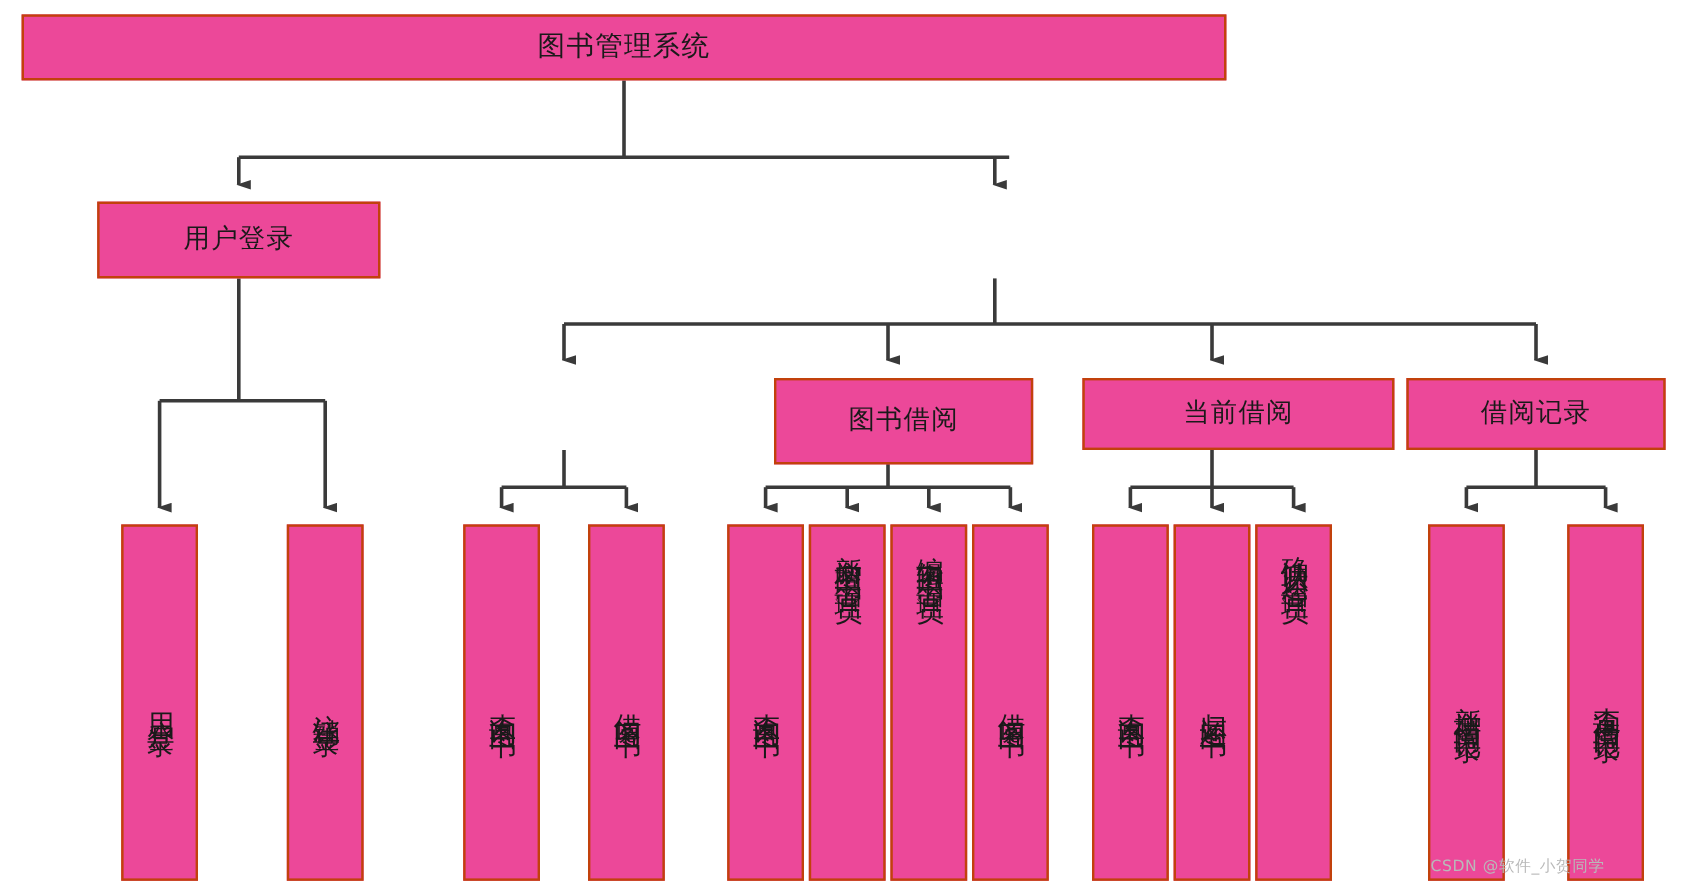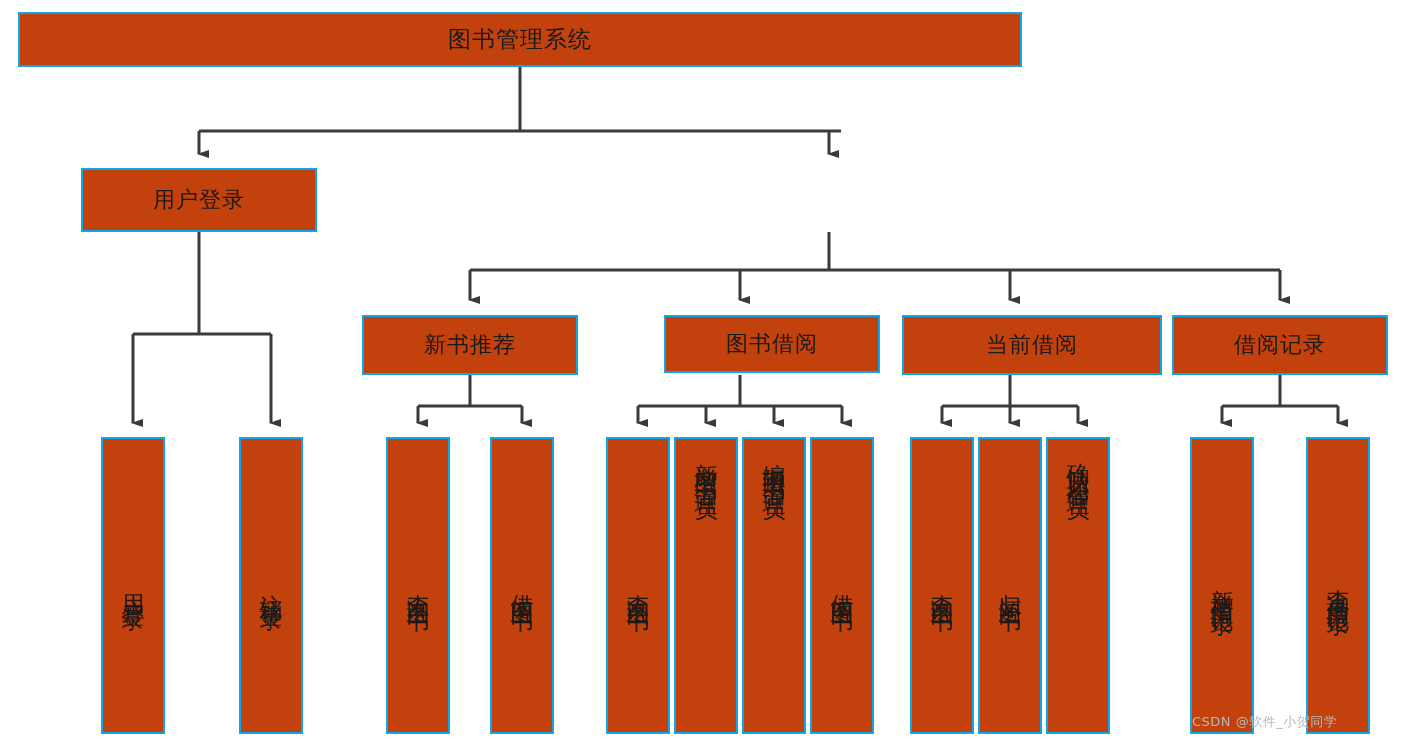--- a/index.html
+++ b/index.html
@@ -24,22 +24,22 @@
     position: absolute;
     left: 0;
     top: 0;
     width: 1405px;
     height: 747px;
     pointer-events: none;
   }
   .node {
     position: absolute;
     box-sizing: border-box;
-    border: 2px solid #0ea5e9;
-    background: #c2410c;
+    border: 2px solid #c2410c;
+    background: #ec4899;
     display: flex;
     align-items: center;
     justify-content: center;
     color: #1a1a1a;
   }
   .node-label {
     display: block;
     text-align: center;
     letter-spacing: 1px;
     line-height: 1.18;
@@ -140,25 +140,22 @@
 
   <div class="node horiz root" style="left:18px; top:12px; width:1004px; height:55px;">
     <span class="node-label">图书管理系统</span>
   </div>
 
   <div class="node horiz" style="left:81px; top:168px; width:236px; height:64px;">
     <span class="node-label">用户登录</span>
   </div>
 
 
-  <div class="node horiz" style="left:362px; top:315px; width:216px; height:60px;">
-    <span class="node-label">新书推荐</span>
-  </div>
-
-  <div class="node horiz" style="left:664px; top:315px; width:216px; height:58px;">
+
+  <div class="node horiz" style="left:645px; top:315px; width:216px; height:72px;">
     <span class="node-label">图书借阅</span>
   </div>
 
   <div class="node horiz" style="left:902px; top:315px; width:260px; height:60px;justify-content:center;">
     <span class="node-label">当前借阅</span>
   </div>
 
   <div class="node horiz" style="left:1172px; top:315px; width:216px; height:60px;">
     <span class="node-label">借阅记录</span>
   </div>

